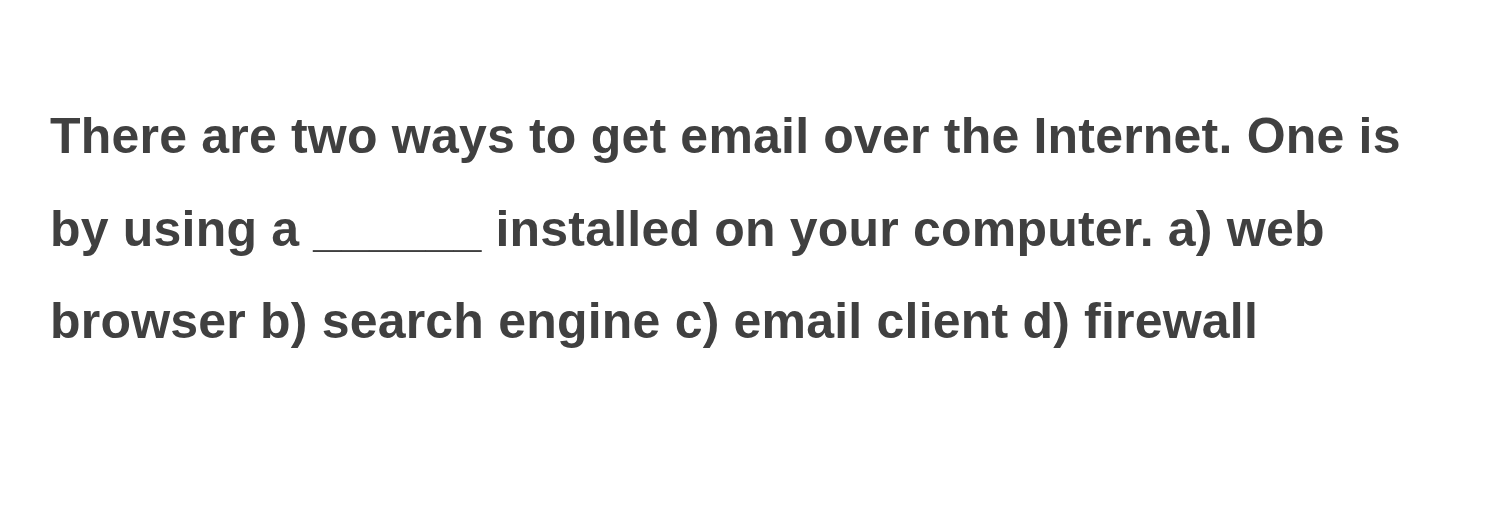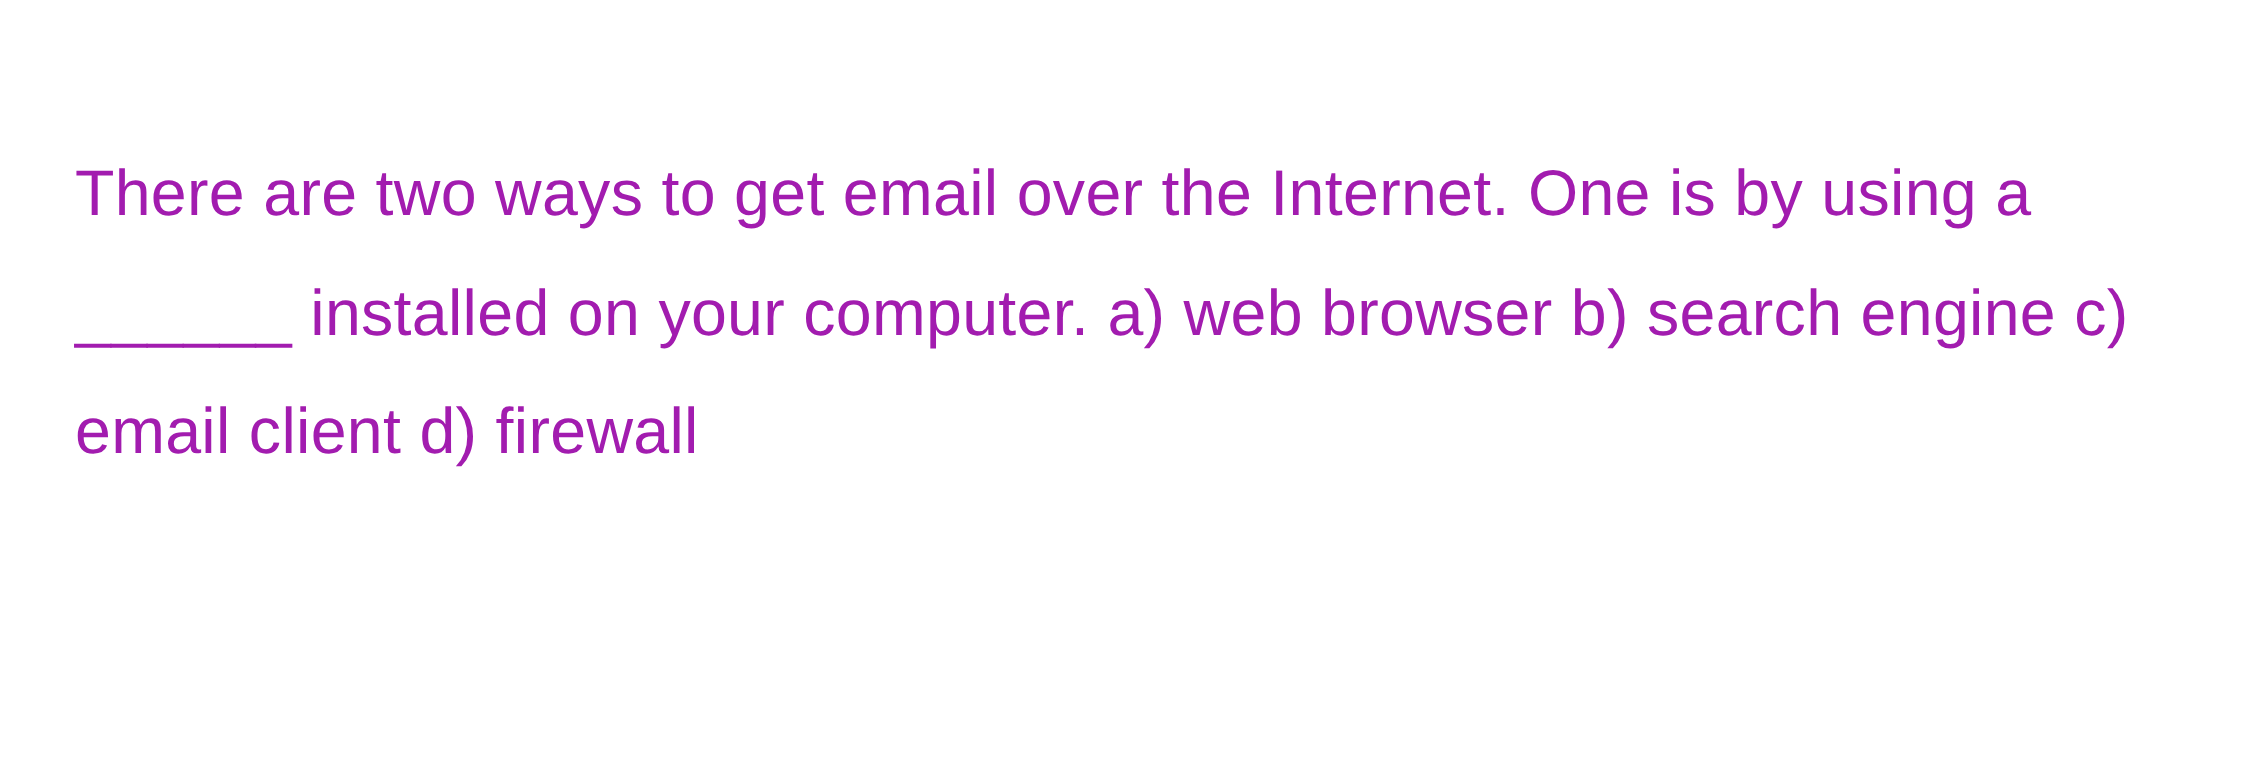--- a/index.html
+++ b/index.html
@@ -8,23 +8,23 @@
       box-sizing: border-box;
     }
     body {
       font-family: -apple-system, BlinkMacSystemFont, "Segoe UI", Helvetica, Arial, sans-serif;
       background: #ffffff;
       width: 1500px;
       height: 512px;
       padding: 90px 50px 50px 50px;
     }
     .question-text {
-      font-size: 43px;
+      font-size: 50px;
       line-height: 1.85;
-      color: #a21caf;
-      font-weight: 400;
+      color: #404040;
+      font-weight: 700;
       letter-spacing: 0.2px;
     }
   </style>
 </head>
 <body>
 
 <div class="question-text">There are two ways to get email over the Internet. One is by using a ______ installed on your computer. a) web browser b) search engine c) email client d) firewall</div>
 
 </body></html>

